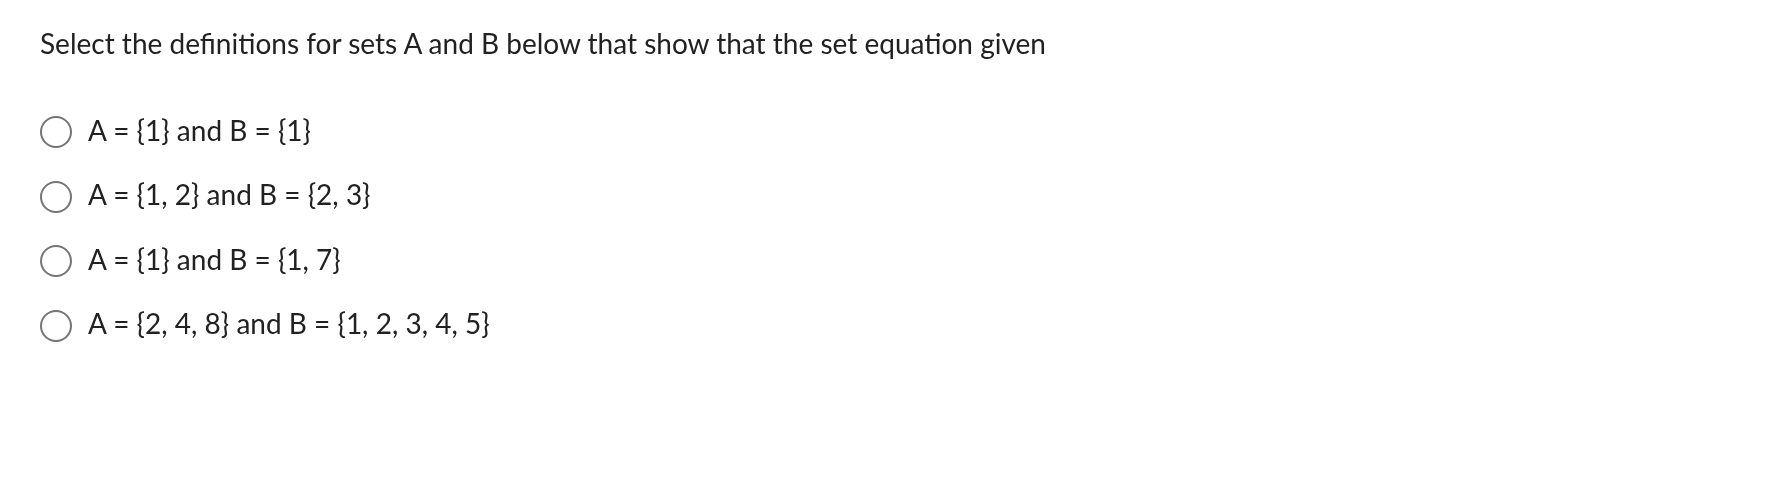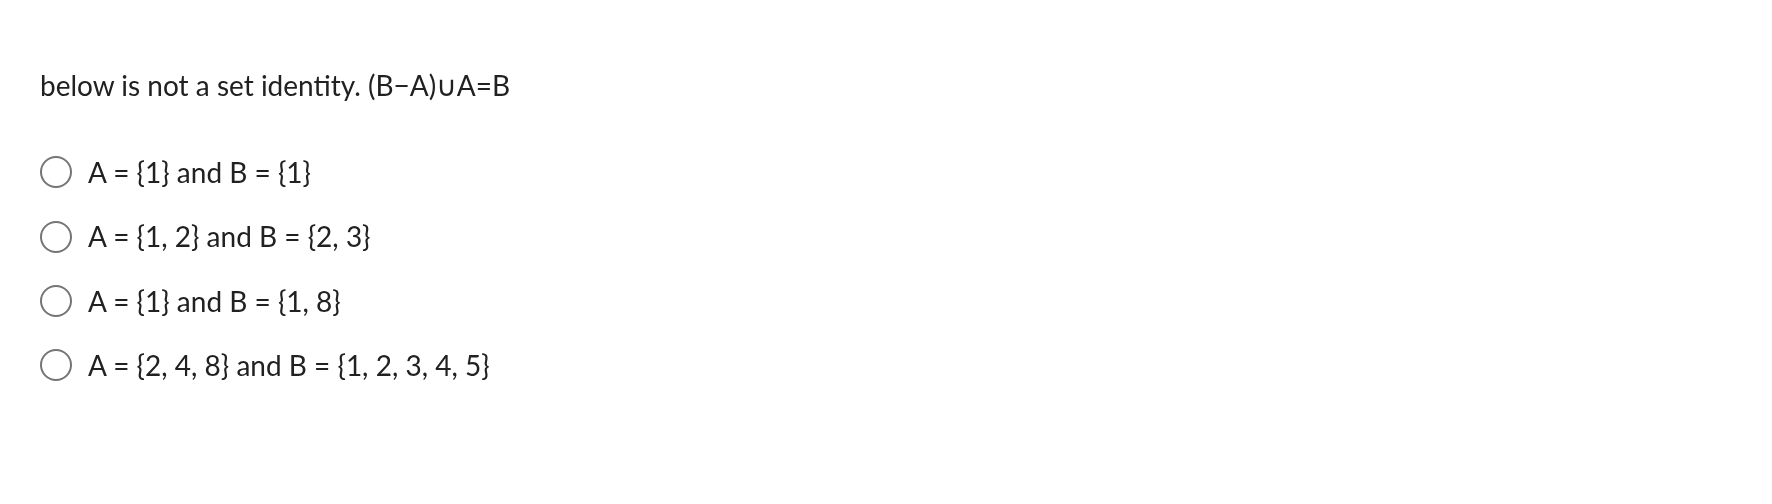--- a/index.html
+++ b/index.html
@@ -21,21 +21,21 @@
       margin-bottom: 48px;
       font-weight: 400;
     }
     .options {
       display: flex;
       flex-direction: column;
       gap: 28px;
     }
     .option {
       display: flex;
-      align-items: center;
+      align-items: flex-end;
       gap: 16px;
     }
     .radio {
       width: 32px;
       height: 32px;
       border: 2px solid #757575;
       border-radius: 50%;
       flex-shrink: 0;
       background: #ffffff;
       cursor: pointer;
@@ -44,34 +44,33 @@
       font-size: 28px;
       color: #212121;
       font-weight: 400;
       line-height: 1.3;
     }
   </style>
 </head>
 <body>
 
 <div class="question-text">
-  <br>
-  <span>below is not a set identity. (B−A)∪A=B</span>
+  <span>Select the definitions for sets A and B below that show that the set equation given</span><br>
 </div>
 
 <div class="options">
   <div class="option">
     <div class="radio"></div>
     <span class="option-label">A = {1} and B = {1}</span>
   </div>
   <div class="option">
     <div class="radio"></div>
     <span class="option-label">A = {1, 2} and B = {2, 3}</span>
   </div>
   <div class="option">
     <div class="radio"></div>
-    <span class="option-label">A = {1} and B = {1, 8}</span>
+    <span class="option-label">A = {1} and B = {1, 7}</span>
   </div>
   <div class="option">
     <div class="radio"></div>
     <span class="option-label">A = {2, 4, 8} and B = {1, 2, 3, 4, 5}</span>
   </div>
 </div>
 
 </body></html>

